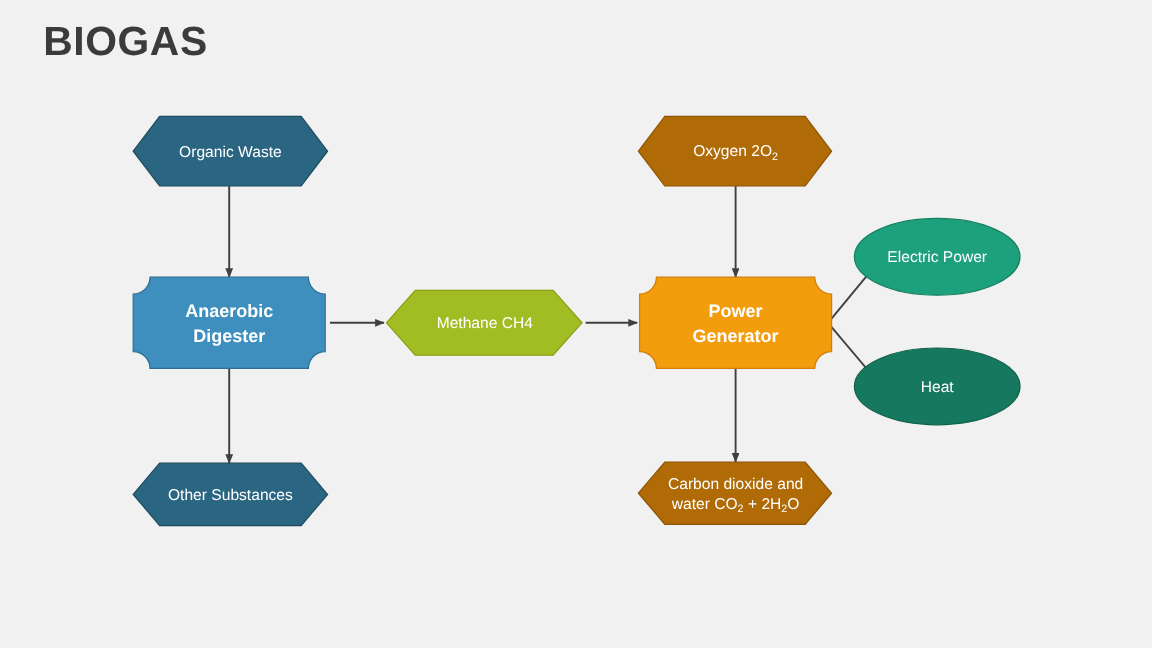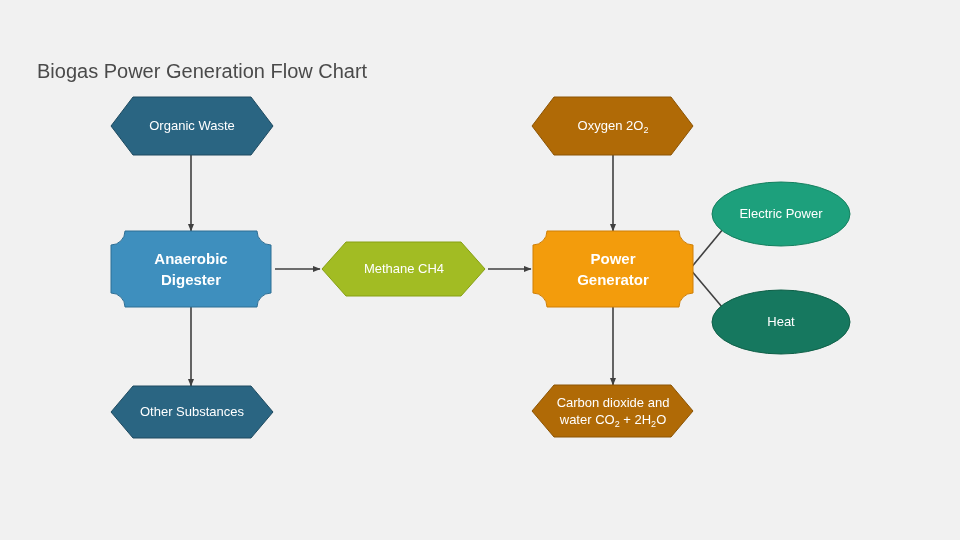--- a/index.html
+++ b/index.html
@@ -31,21 +31,21 @@
   .lbl-bold{font-size:15px;font-weight:bold;}
   .sub{font-size:9px;}
   .connector{stroke:#404040;stroke-width:1.6;fill:none;}
   .arrowfill{fill:#404040;}
 </style>
 </head>
 <body>
 
 <div id="slide">
 
-  <div class="subtitle">Biogas Power Generation Flow Chart</div>
+  <div class="title">BIOGAS</div>
 
   <svg class="canvas" viewBox="0 0 960 540">
     <defs>
       <marker id="ah" markerWidth="9" markerHeight="9" refX="7.4" refY="3.2" orient="auto" markerUnits="userSpaceOnUse">
         <path d="M0,0 L8,3.2 L0,6.4 z" class="arrowfill"></path>
       </marker>
     </defs>
 
     <g>
       <line class="connector" x1="191" y1="155" x2="191" y2="231" marker-end="url(#ah)"></line>

